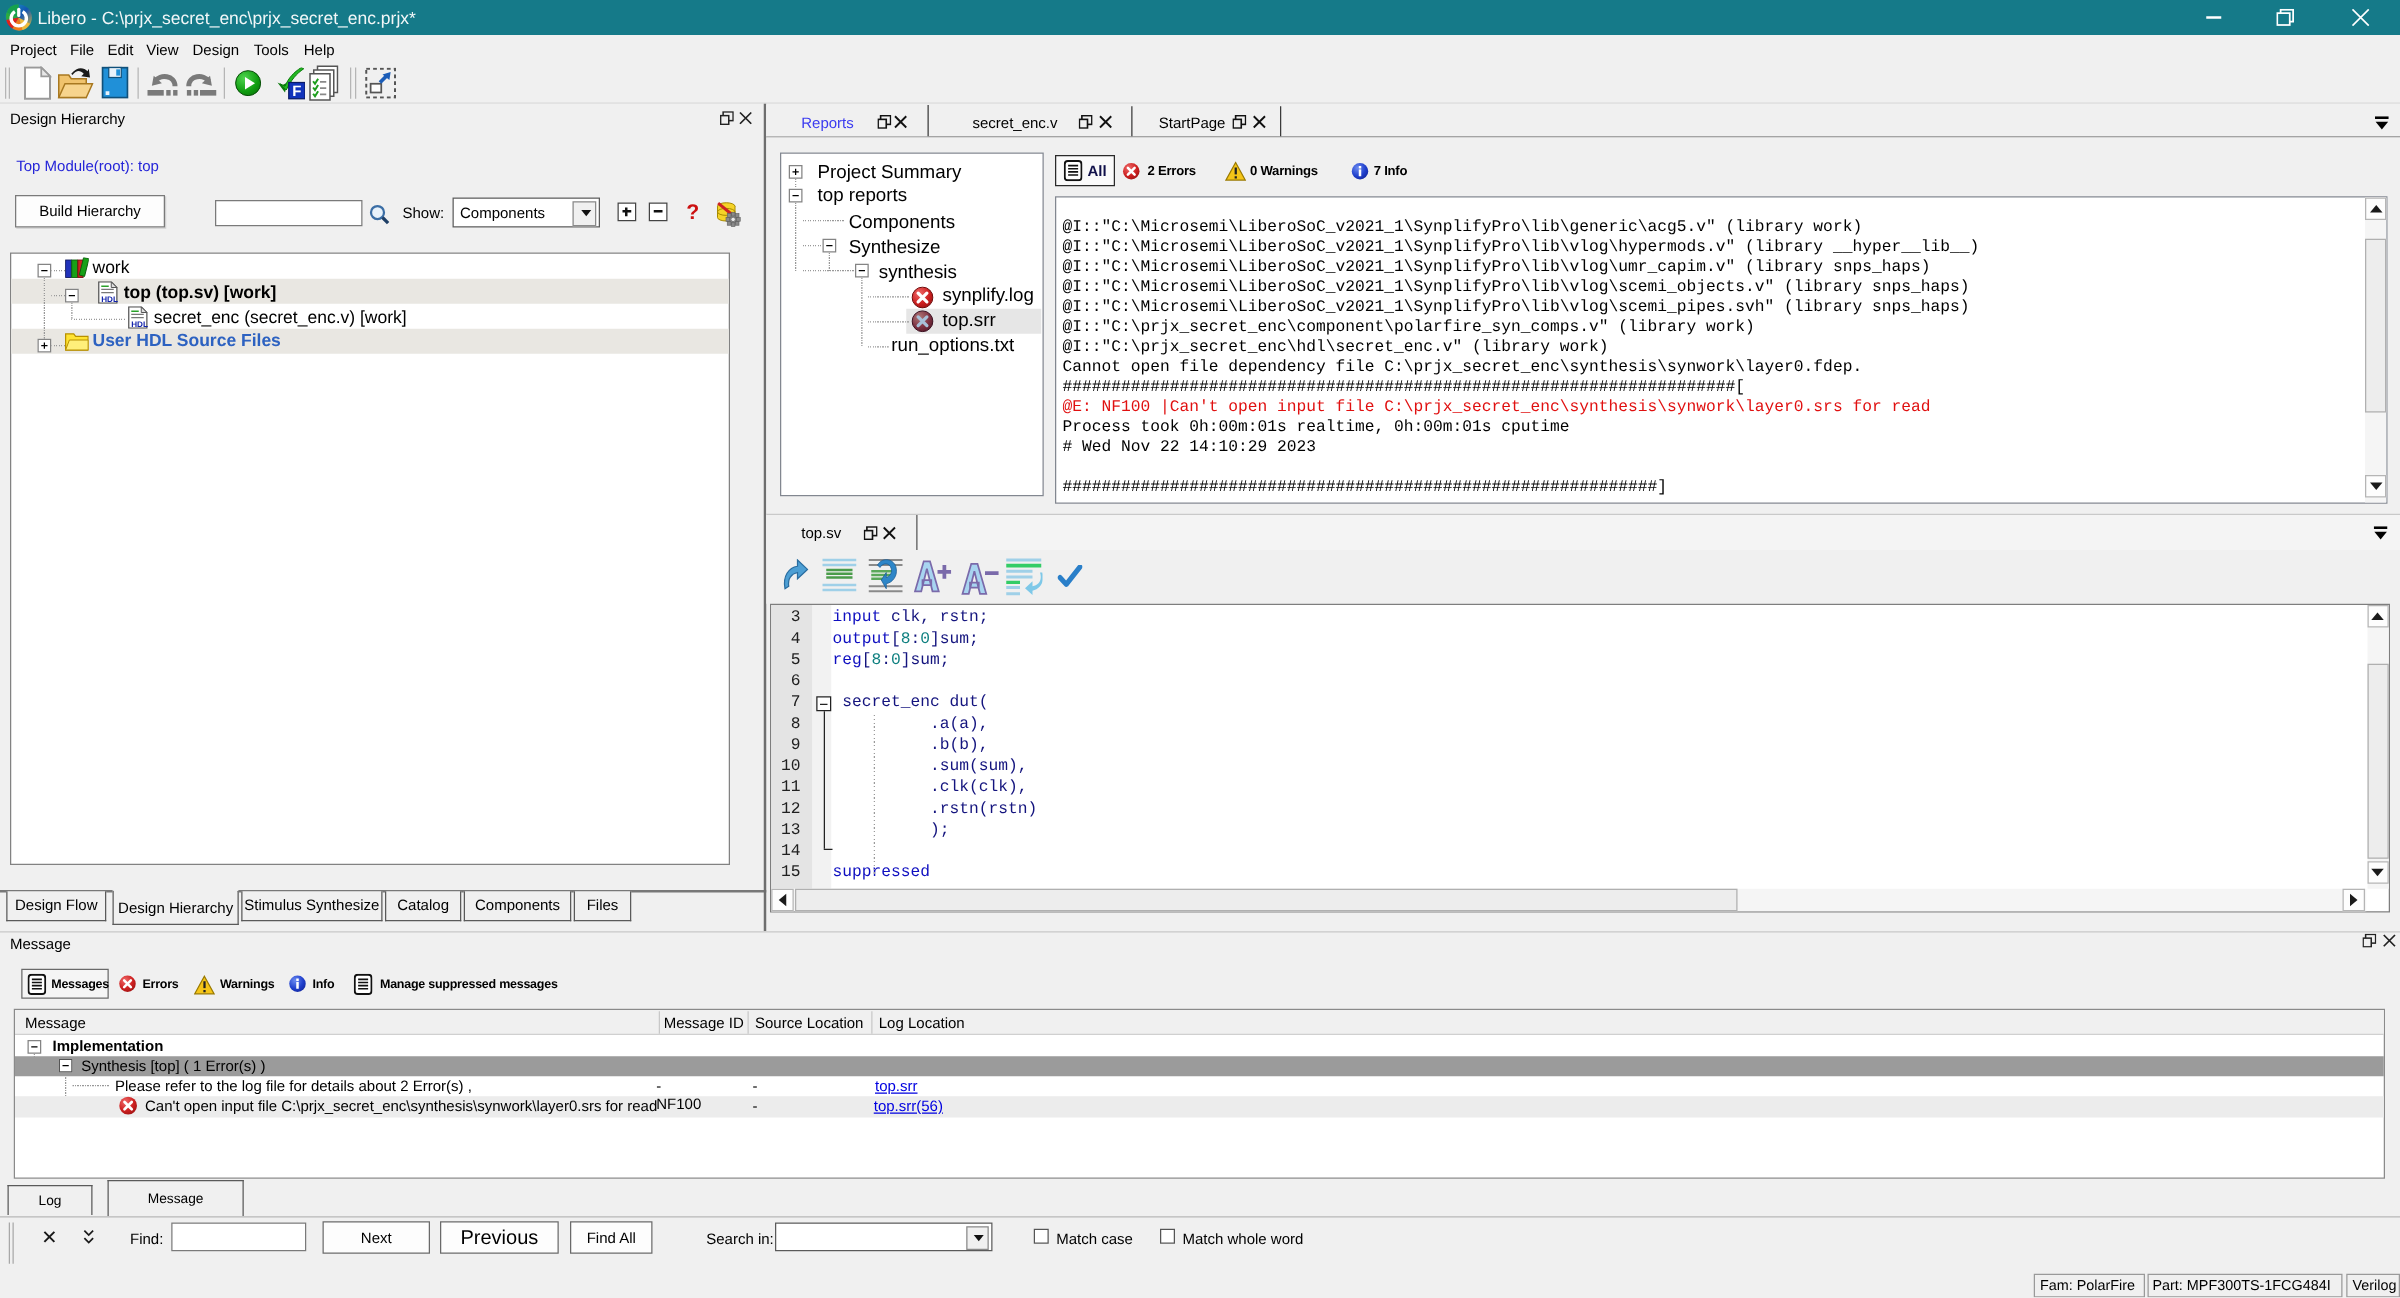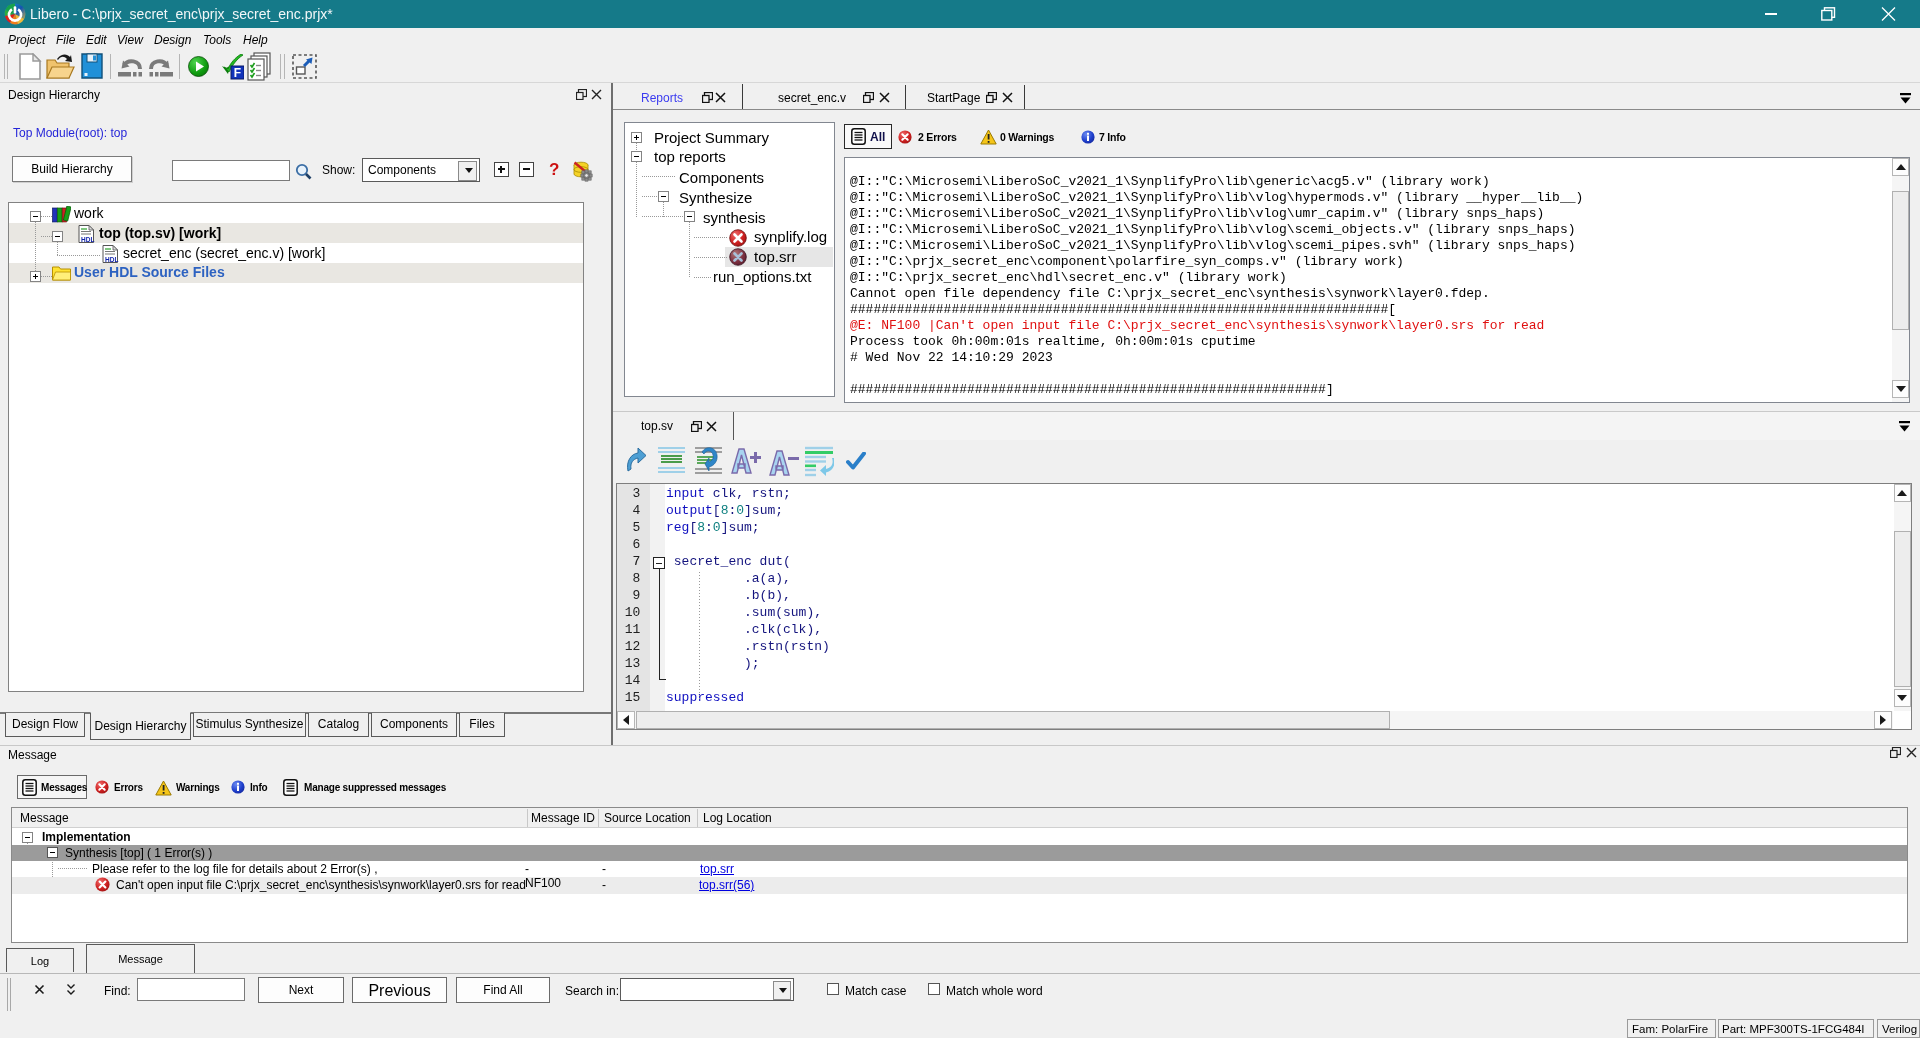--- a/index.html
+++ b/index.html
@@ -42,21 +42,21 @@
 <div class="abs" style="left:30px;top:6px;font-size:14px;color:#f2f7f8;">Libero - C:\prjx_secret_enc\prjx_secret_enc.prjx*</div>
 <div class="abs" style="left:1765px;top:13px;width:12px;height:1.5px;background:#fff;"></div>
 <svg class="abs" style="left:1821px;top:7px;" width="15" height="14" viewBox="0 0 15 14">
   <rect x="3.5" y="0.8" width="10" height="9.5" fill="none" stroke="#fff" stroke-width="1.4"></rect>
   <rect x="0.8" y="3.5" width="10" height="9.5" fill="#157a89" stroke="#fff" stroke-width="1.4"></rect>
 </svg>
 <svg class="abs" style="left:1881px;top:7px;" width="15" height="14" viewBox="0 0 15 14">
   <path d="M1 0.5 L14 13.5 M14 0.5 L1 13.5" stroke="#fff" stroke-width="1.3"></path>
 </svg>
 
-<div class="abs" style="left:0;top:28px;width:1620px;height:22px;background:#f0f0f0;font-size:12px;font-style:italic;">
+<div class="abs" style="left:0;top:28px;width:1620px;height:22px;background:#f0f0f0;font-size:12px;">
   <span class="abs" style="left:8px;top:5px;">Project</span>
   <span class="abs" style="left:56px;top:5px;">File</span>
   <span class="abs" style="left:86px;top:5px;">Edit</span>
   <span class="abs" style="left:117px;top:5px;">View</span>
   <span class="abs" style="left:154px;top:5px;">Design</span>
   <span class="abs" style="left:203px;top:5px;">Tools</span>
   <span class="abs" style="left:243px;top:5px;">Help</span>
 </div>
 
 <div class="abs" style="left:0;top:50px;width:1920px;height:33px;background:#f0f0f0;border-bottom:1px solid #d7d7d7;box-sizing:border-box;"></div>
@@ -601,21 +601,21 @@
 <svg class="abs" style="left:34px;top:984px;" width="11" height="11" viewBox="0 0 11 11">
   <path d="M1.5 1.5 L9.5 9.5 M9.5 1.5 L1.5 9.5" stroke="#1a1a1a" stroke-width="1.6"></path>
 </svg>
 <svg class="abs" style="left:66px;top:983px;" width="10" height="14" viewBox="0 0 10 14">
   <path d="M1.5 1.5 L5 5 L8.5 1.5 M1.5 7.5 L5 11 L8.5 7.5" fill="none" stroke="#1a1a1a" stroke-width="1.4"></path>
 </svg>
 <div class="abs" style="left:104px;top:984px;font-size:12px;">Find:</div>
 <div class="wbox abs" style="left:137px;top:978px;width:108px;height:23px;border-color:#7a7a7a;"></div>
 <div class="btn abs" style="left:258px;top:977px;width:86px;height:26px;font-size:12px;line-height:25px;border-color:#6a6a6a;">Next</div>
 <div class="btn abs" style="left:352px;top:977px;width:95px;height:26px;font-size:16px;line-height:25px;border-color:#6a6a6a;">Previous</div>
-<div class="btn abs" style="left:456px;top:977px;width:94px;height:26px;font-size:12px;line-height:25px;border-color:#6a6a6a;">Find All</div>
+<div class="btn abs" style="left:456px;top:977px;width:66px;height:26px;font-size:12px;line-height:25px;border-color:#6a6a6a;">Find All</div>
 <div class="abs" style="left:565px;top:984px;font-size:12px;">Search in:</div>
 <div class="wbox abs" style="left:620px;top:978px;width:174px;height:23px;border-color:#5a5a5a;">
   <div class="abs" style="right:2px;top:2px;width:16px;height:17px;background:#f0f0f0;border:1px solid #8a8a8a;"></div>
   <div class="arrow" style="right:6px;top:9px;border-left:4px solid transparent;border-right:4px solid transparent;border-top:5px solid #111;"></div>
 </div>
 <div class="abs" style="left:827px;top:983px;width:12px;height:12px;background:#fff;border:1px solid #555;box-sizing:border-box;"></div>
 <div class="abs" style="left:845px;top:984px;font-size:12px;">Match case</div>
 <div class="abs" style="left:928px;top:983px;width:12px;height:12px;background:#fff;border:1px solid #555;box-sizing:border-box;"></div>
 <div class="abs" style="left:946px;top:984px;font-size:12px;">Match whole word</div>
 

